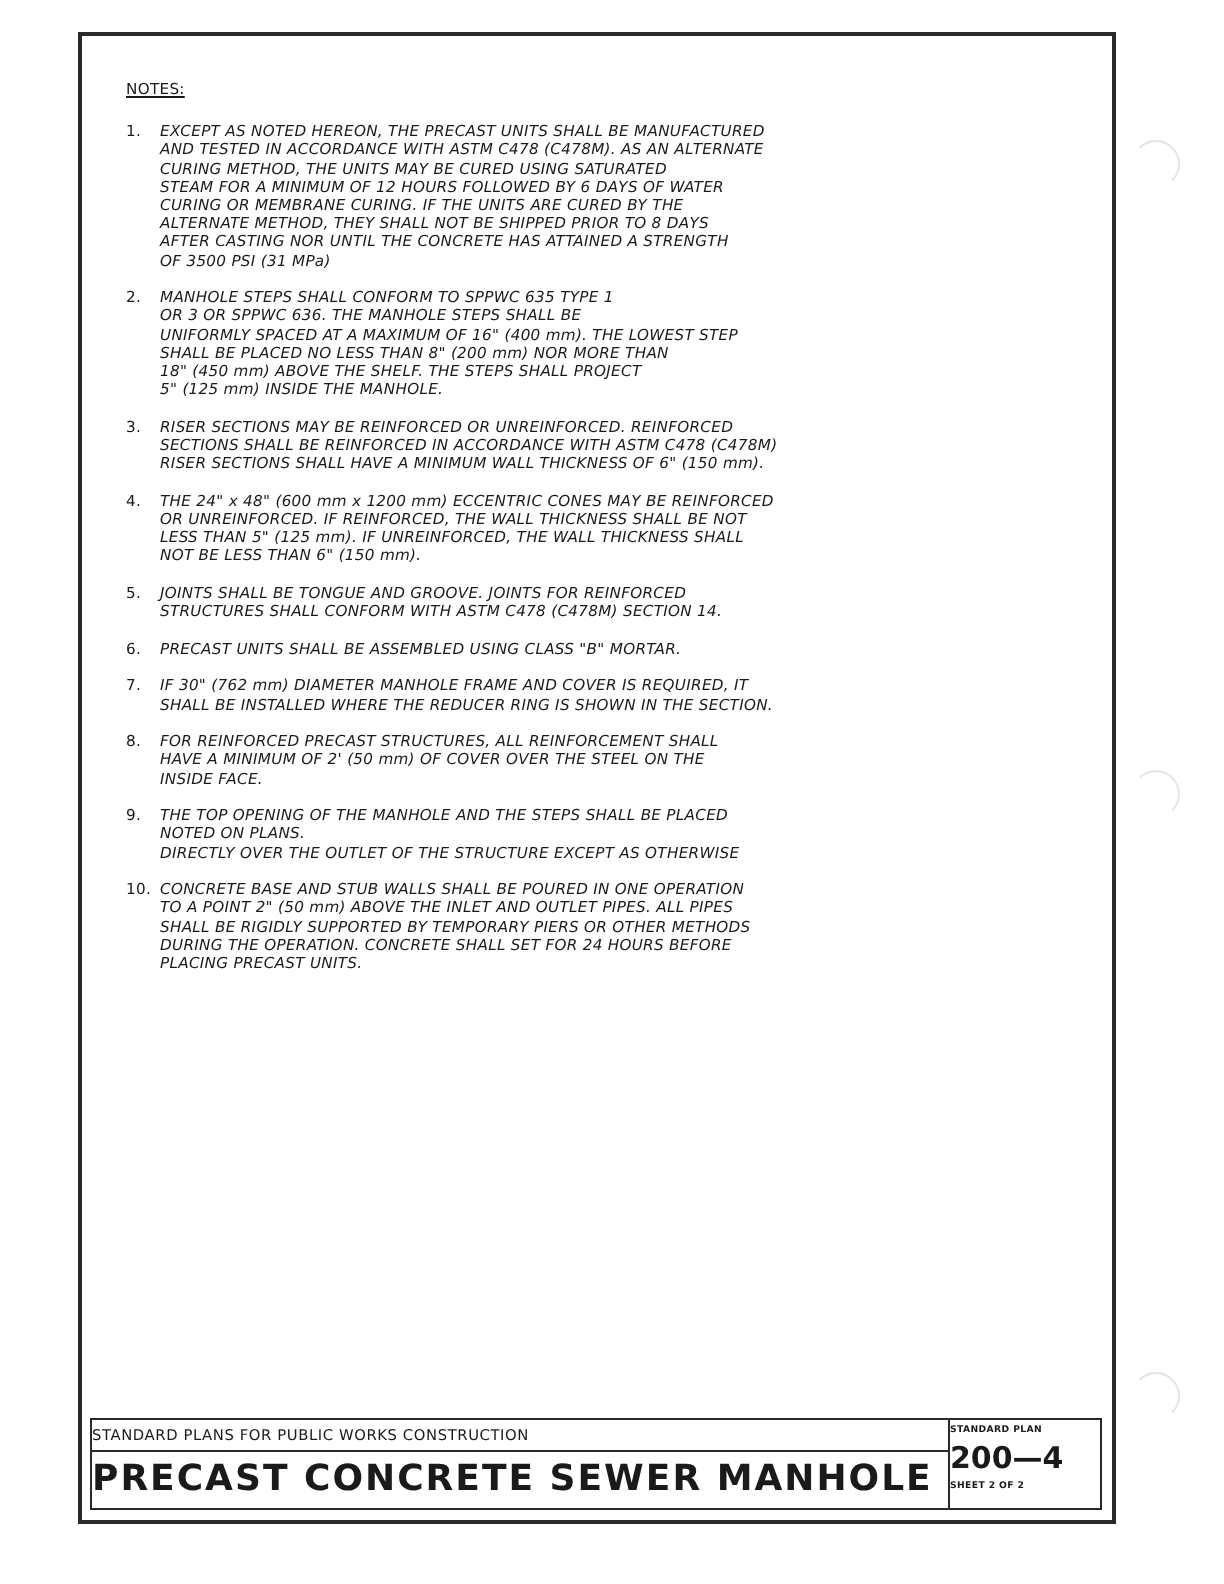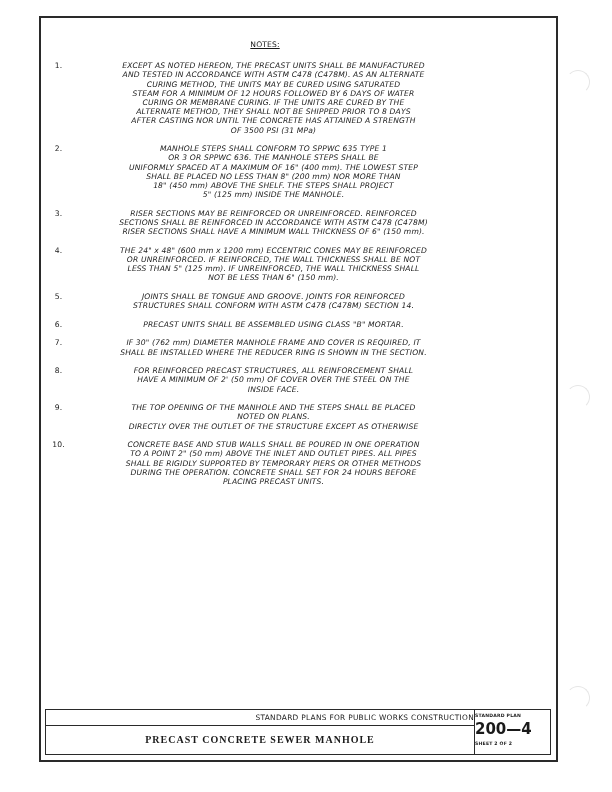--- a/index.html
+++ b/index.html
@@ -9,42 +9,41 @@
   }
   .sheet-border {
     position: absolute; left: 39px; top: 16px; width: 515px; height: 742px;
     border: 2px solid #2a2a2a; box-sizing: content-box;
   }
   .punch-hole {
     position: absolute; width: 22px; height: 22px; border-radius: 50%;
     border: 1px solid #e6e6e6; border-left-color: transparent; border-bottom-color: transparent;
   }
   .notes {
-    position: absolute; left: 50px; top: 40px; width: 430px;
-    font-size: 7.6px; line-height: 9.2px; letter-spacing: 0.15px; text-align: center;
+    position: absolute; left: 63px; top: 40px; width: 430px;
+    font-size: 7.6px; line-height: 9.2px; letter-spacing: 0.15px;
   }
   .notes-title { text-decoration: underline; margin-bottom: 12px; }
   .note { display: flex; margin-bottom: 9.4px; }
   .note-num { width: 17px; flex: 0 0 17px; }
   .note-lines { flex: 1; font-style: italic; }
   .note-line { display: block; white-space: nowrap; }
 
   .title-block {
     position: absolute; left: 45px; top: 709px; width: 504px; height: 44px;
     border: 1.5px solid #2a2a2a; display: flex; box-sizing: content-box;
   }
   .tb-left { flex: 1; display: flex; flex-direction: column; border-right: 1.5px solid #2a2a2a; }
   .tb-agency {
-    height: 15px; border-bottom: 1.5px solid #2a2a2a; text-align: right;
+    height: 15px; border-bottom: 1.5px solid #2a2a2a; text-align: left;
     font-size: 7.4px; line-height: 15px; letter-spacing: 0.3px;
   }
   .tb-title {
-    flex: 1; text-align: center; font-size: 10px; font-weight: bold; line-height: 28px;
+    flex: 1; text-align: left; font-size: 18px; font-weight: bold; line-height: 28px;
     letter-spacing: 1px;
-    font-family: Liberation Serif, serif;
   }
   .tb-right { width: 75px; display: flex; flex-direction: column; align-items: flex-start; }
   .tb-plan-label { font-size: 4.6px; font-weight: bold; margin-top: 3px; letter-spacing: 0.2px; }
   .tb-plan-no { font-size: 15px; font-weight: bold; line-height: 20px; margin-top: 1px; }
   .tb-sheet { font-size: 4.6px; font-weight: bold; margin-top: 2px; letter-spacing: 0.2px; }
 </style>
 </head>
 <body>
 
 <div class="sheet-border"></div>

